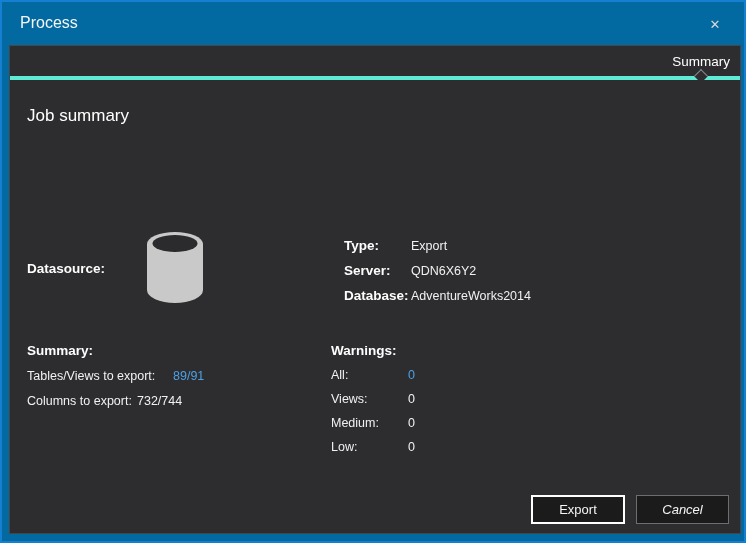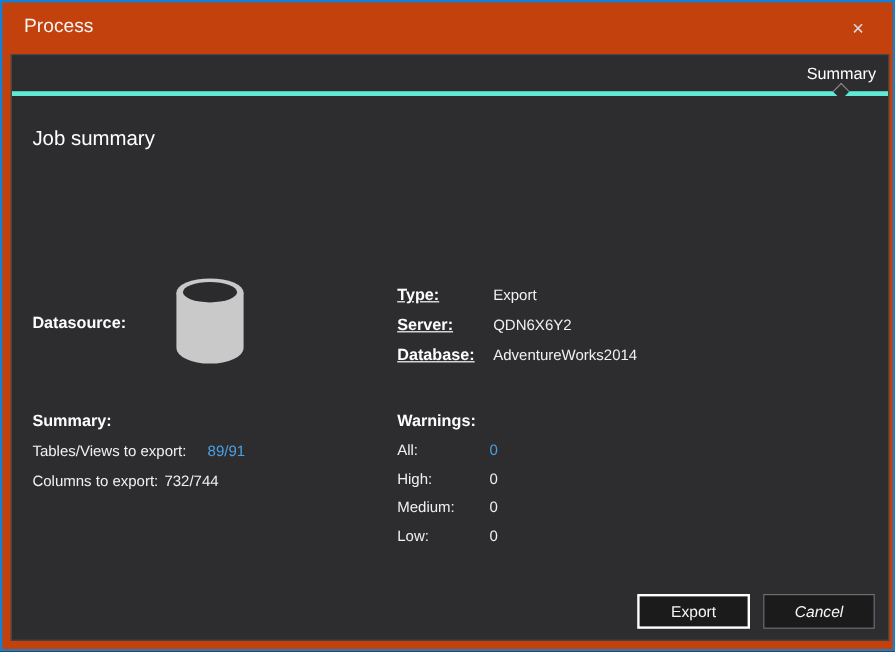--- a/index.html
+++ b/index.html
@@ -2,21 +2,21 @@
 <html><head>
 <meta charset="utf-8">
 <style>
   html, body { margin: 0; padding: 0; background: #1e1e1e; }
   * { box-sizing: border-box; }
 
   .window {
     position: relative;
     width: 746px;
     height: 543px;
-    background: #c2410c;
+    background: #0369a1;
     border: 2px solid #1580d2;
     font-family: "Liberation Sans", "DejaVu Sans", sans-serif;
     color: #f1f1f1;
     overflow: hidden;
   }
 
   
   .titlebar {
     position: absolute;
     top: 0; left: 0; right: 0;
@@ -96,21 +96,21 @@
     font-size: 12.5px;
     color: #ececec;
   }
 
   .label-bold { font-weight: 700; font-size: 13.5px; color: #fdfdfd; }
   .value-text { font-size: 12.5px; color: #f1f1f1; }
 
   .datasource-label { position: absolute; left: 17px; top: 215px; }
   .db-icon { position: absolute; left: 134px; top: 184px; }
 
-  .detail-label { position: absolute; left: 321px; text-decoration: underline; }
+  .detail-label { position: absolute; left: 334px; }
   .detail-value { position: absolute; left: 401px; }
 
   .summary-label  { position: absolute; left: 17px; top: 297px; }
   .warnings-label { position: absolute; left: 321px; top: 297px; }
 
   .sum-row-label { position: absolute; left: 17px; font-size: 12.5px; }
   .warn-row-label { position: absolute; left: 321px; font-size: 12.5px; }
   .warn-row-value { position: absolute; left: 398px; font-size: 12.5px; }
 
   .link {
@@ -187,21 +187,21 @@
     <a class="sum-row-label link" style="left:163px; top:323px">89/91</a>
 
     <div class="sum-row-label" style="top:348px">Columns to export:</div>
     <div class="sum-row-label" style="left:127px; top:348px">732/744</div>
 
     <div class="warnings-label label-bold">Warnings:</div>
 
     <div class="warn-row-label" style="top:322px">All:</div>
     <a class="warn-row-value link" style="top:322px">0</a>
 
-    <div class="warn-row-label" style="top:346px">High:</div>
+    <div class="warn-row-label" style="top:346px">Views:</div>
     <div class="warn-row-value" style="top:346px">0</div>
 
     <div class="warn-row-label" style="top:370px">Medium:</div>
     <div class="warn-row-value" style="top:370px">0</div>
 
     <div class="warn-row-label" style="top:394px">Low:</div>
     <div class="warn-row-value" style="top:394px">0</div>
 
     <div class="btn btn-export">Export</div>
     <div class="btn btn-cancel">Cancel</div>

